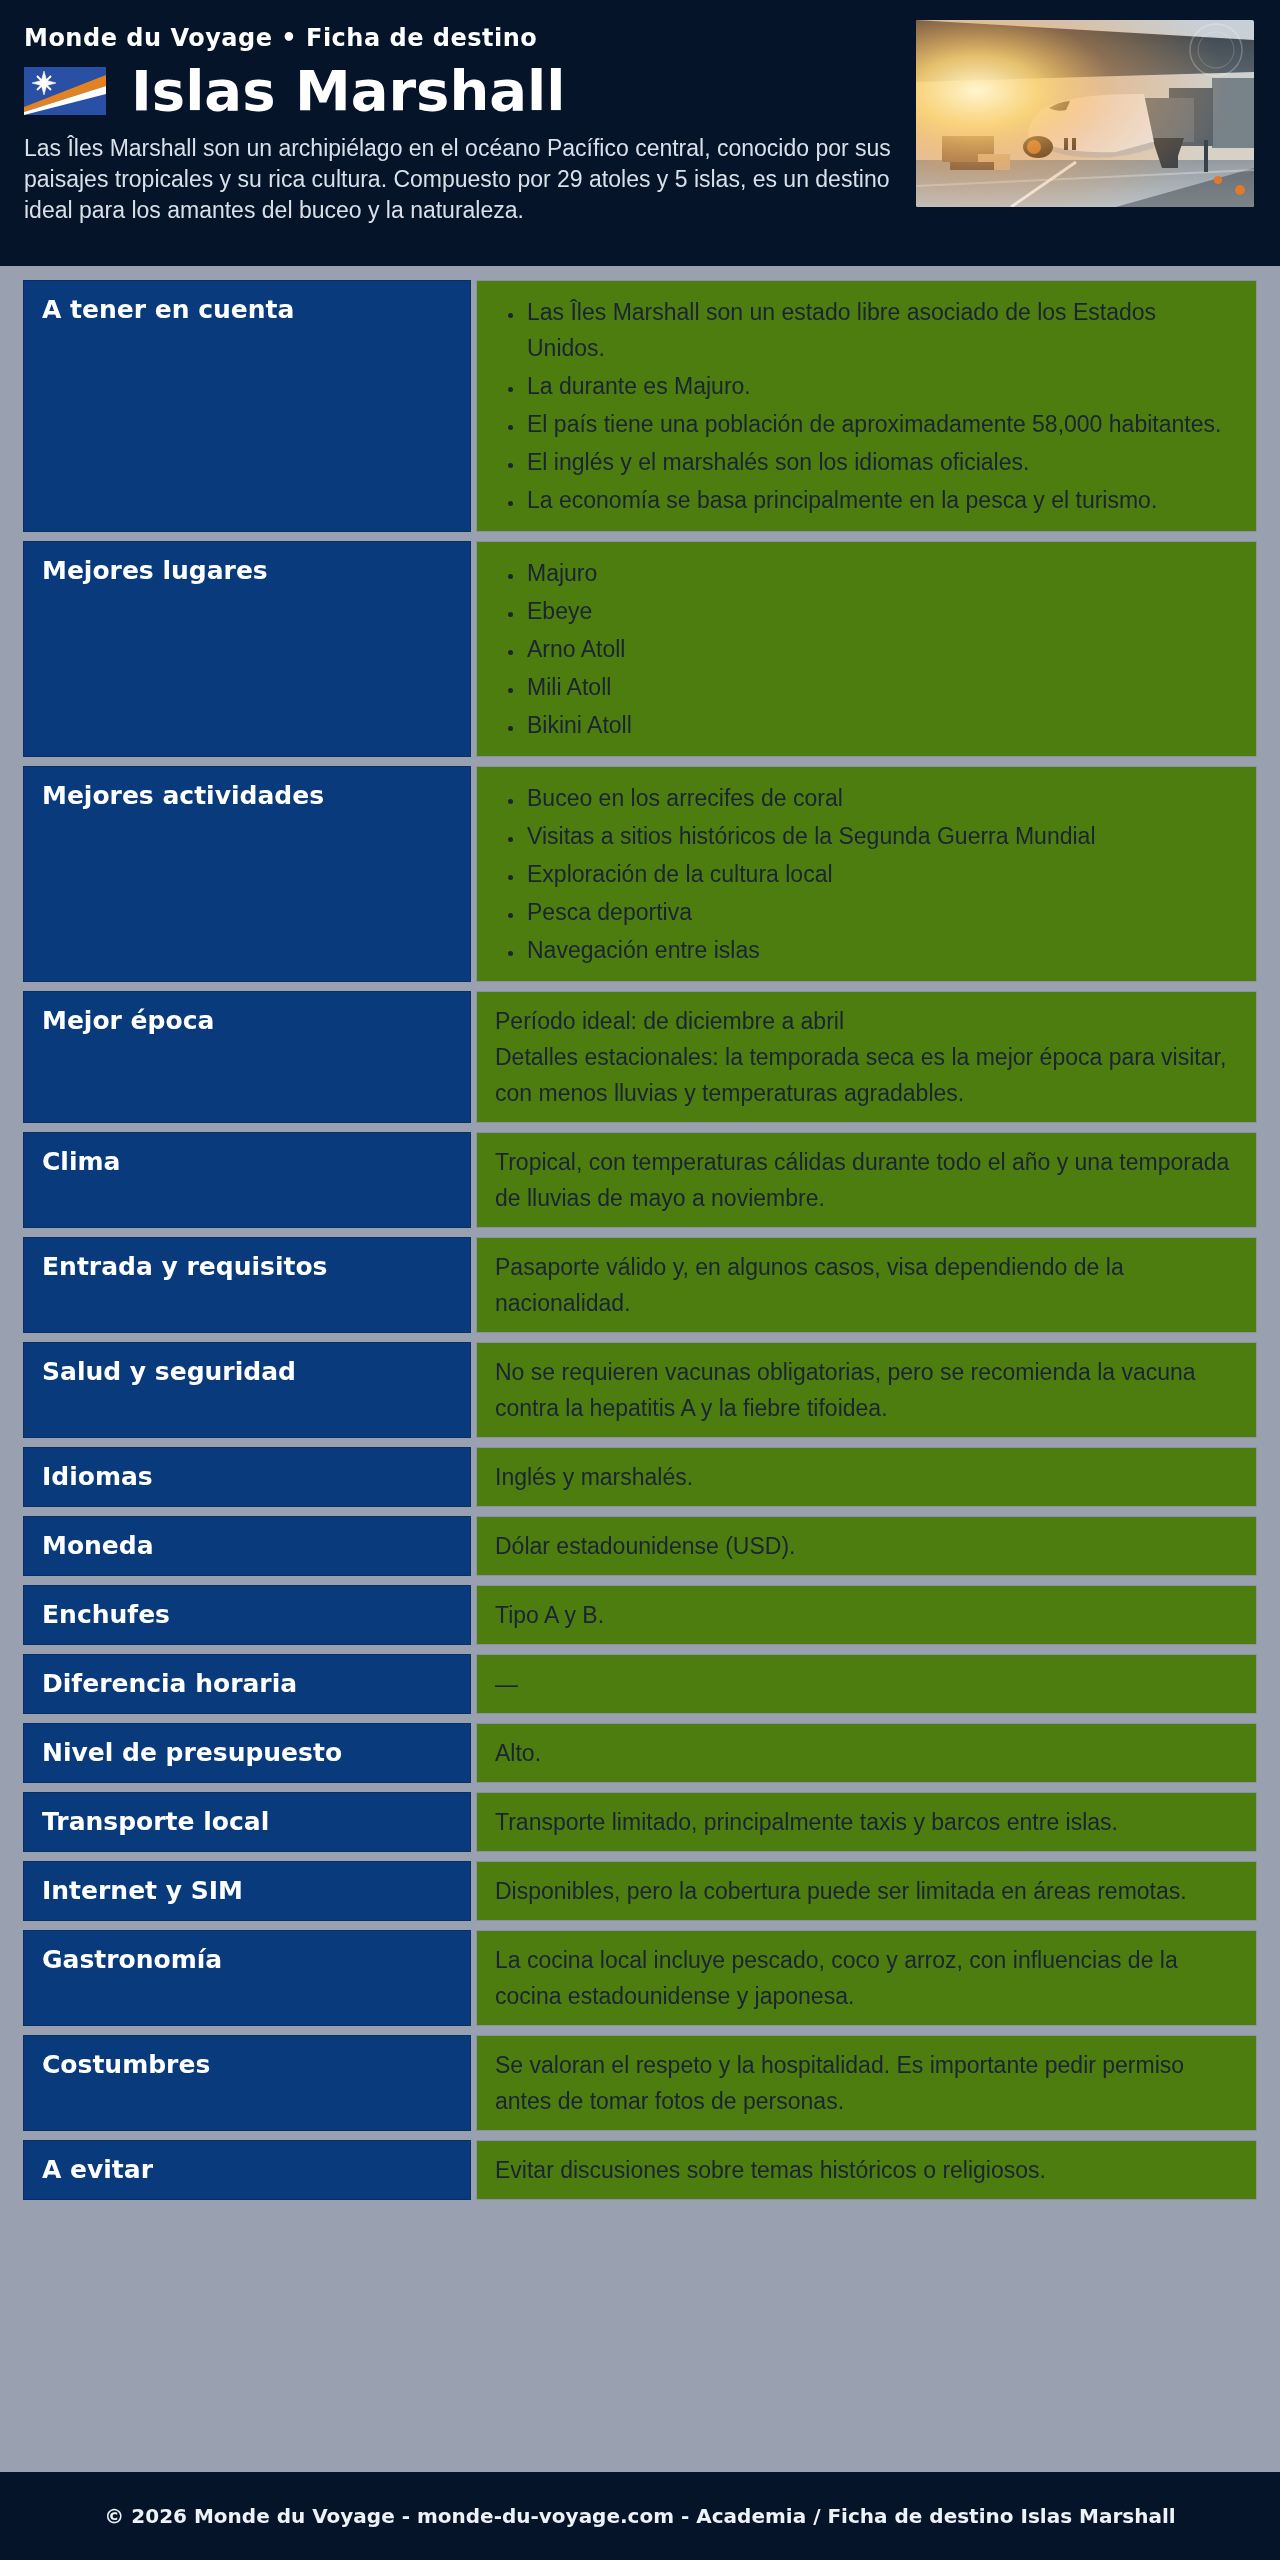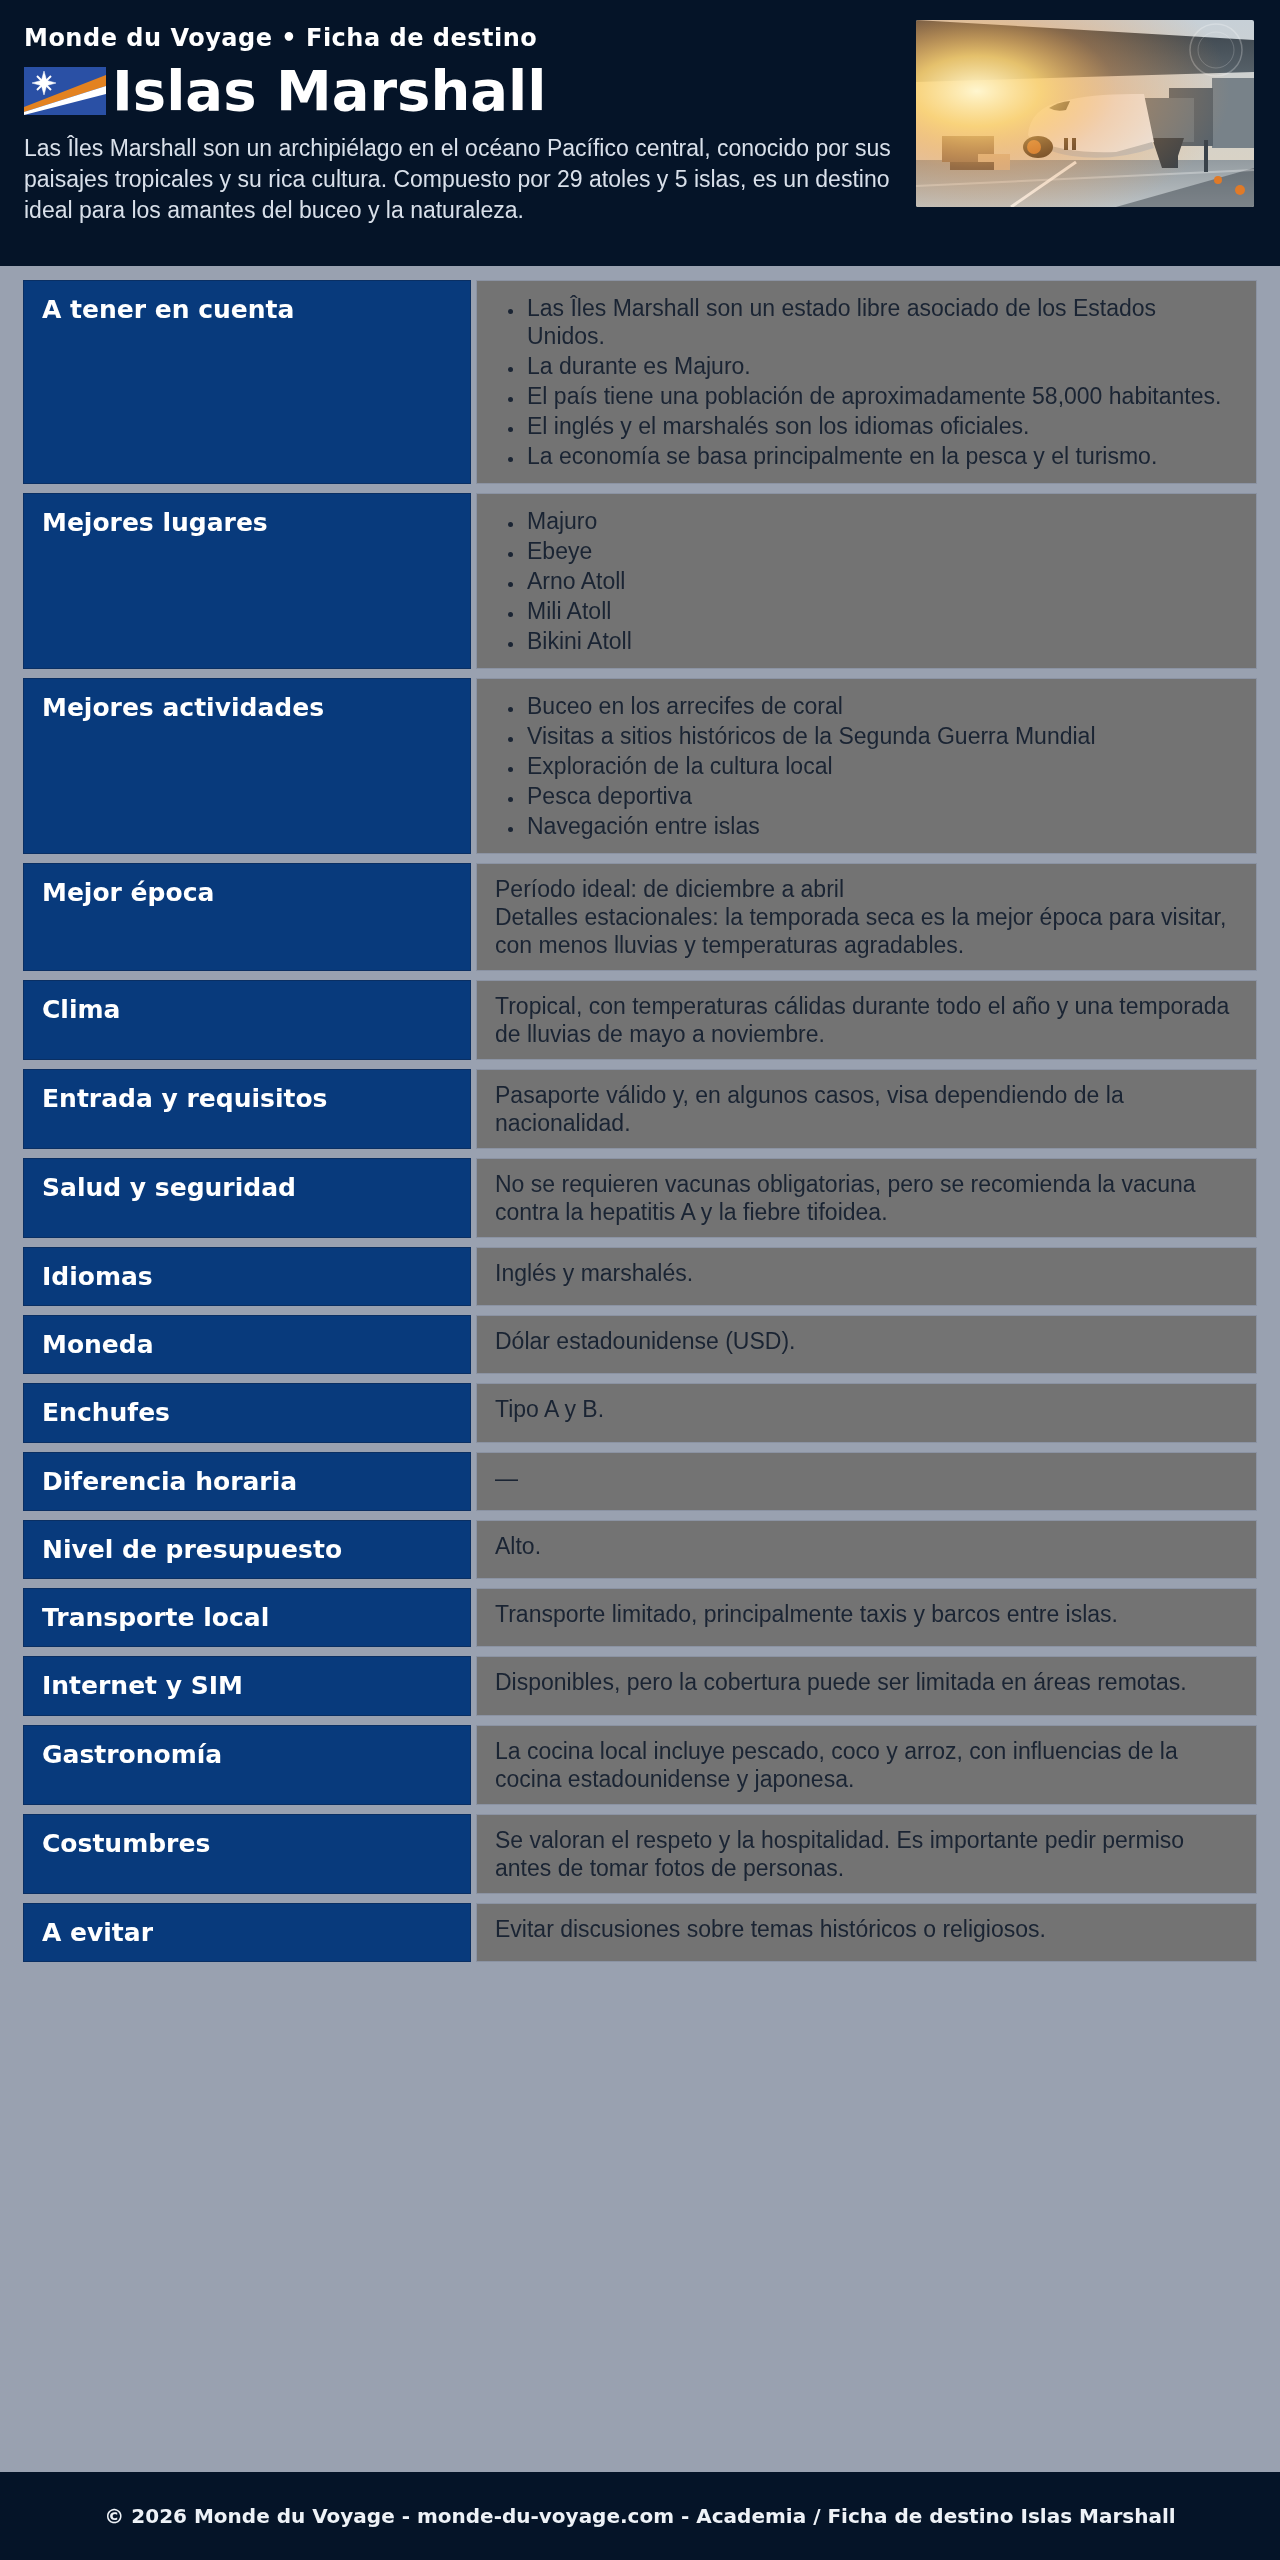--- a/index.html
+++ b/index.html
@@ -19,21 +19,21 @@
     min-height:232px;
     box-sizing:border-box;
   }
   .eyebrow{
     font-family:"DejaVu Sans",sans-serif;
     font-weight:bold;
     font-size:24px;
     letter-spacing:.5px;
     margin:6px 0 10px 0;
   }
-  .title-row{display:flex;align-items:center;gap:6px;}
+  .title-row{display:flex;align-items:center;gap:25px;}
   .flag{width:82px;height:48px;display:inline-block;flex:0 0 auto;}
   .flag svg{display:block;width:82px;height:48px;}
   h1.page-title{
     margin:0;
     font-family:"DejaVu Sans",sans-serif;
     font-weight:bold;
     font-size:56px;
     line-height:1.05;
   }
   .desc{
@@ -60,25 +60,25 @@
     border:1px solid #0a2f63;
     color:#ffffff;
     font-family:"DejaVu Sans",sans-serif;
     font-weight:bold;
     font-size:25px;
     line-height:1.25;
     padding:13px 18px;
     box-sizing:border-box;
   }
   .value-cell{
-    background:#737373;
+    background:#4d7c0f;
     border:1px solid #8b93a3;
     color:#1a2433;
     font-size:23px;
-    line-height:28px;
+    line-height:36px;
     padding:11px 18px;
     box-sizing:border-box;
   }
   .value-cell ul{margin:2px 0;padding:0 0 0 30px;}
   .value-cell li{padding-left:2px;margin:2px 0;}
   .value-cell li::marker{color:#1a2433;font-size:18px;}
   .value-line{display:block;}
   
   .spacer{flex:1;}
   .site-footer{

